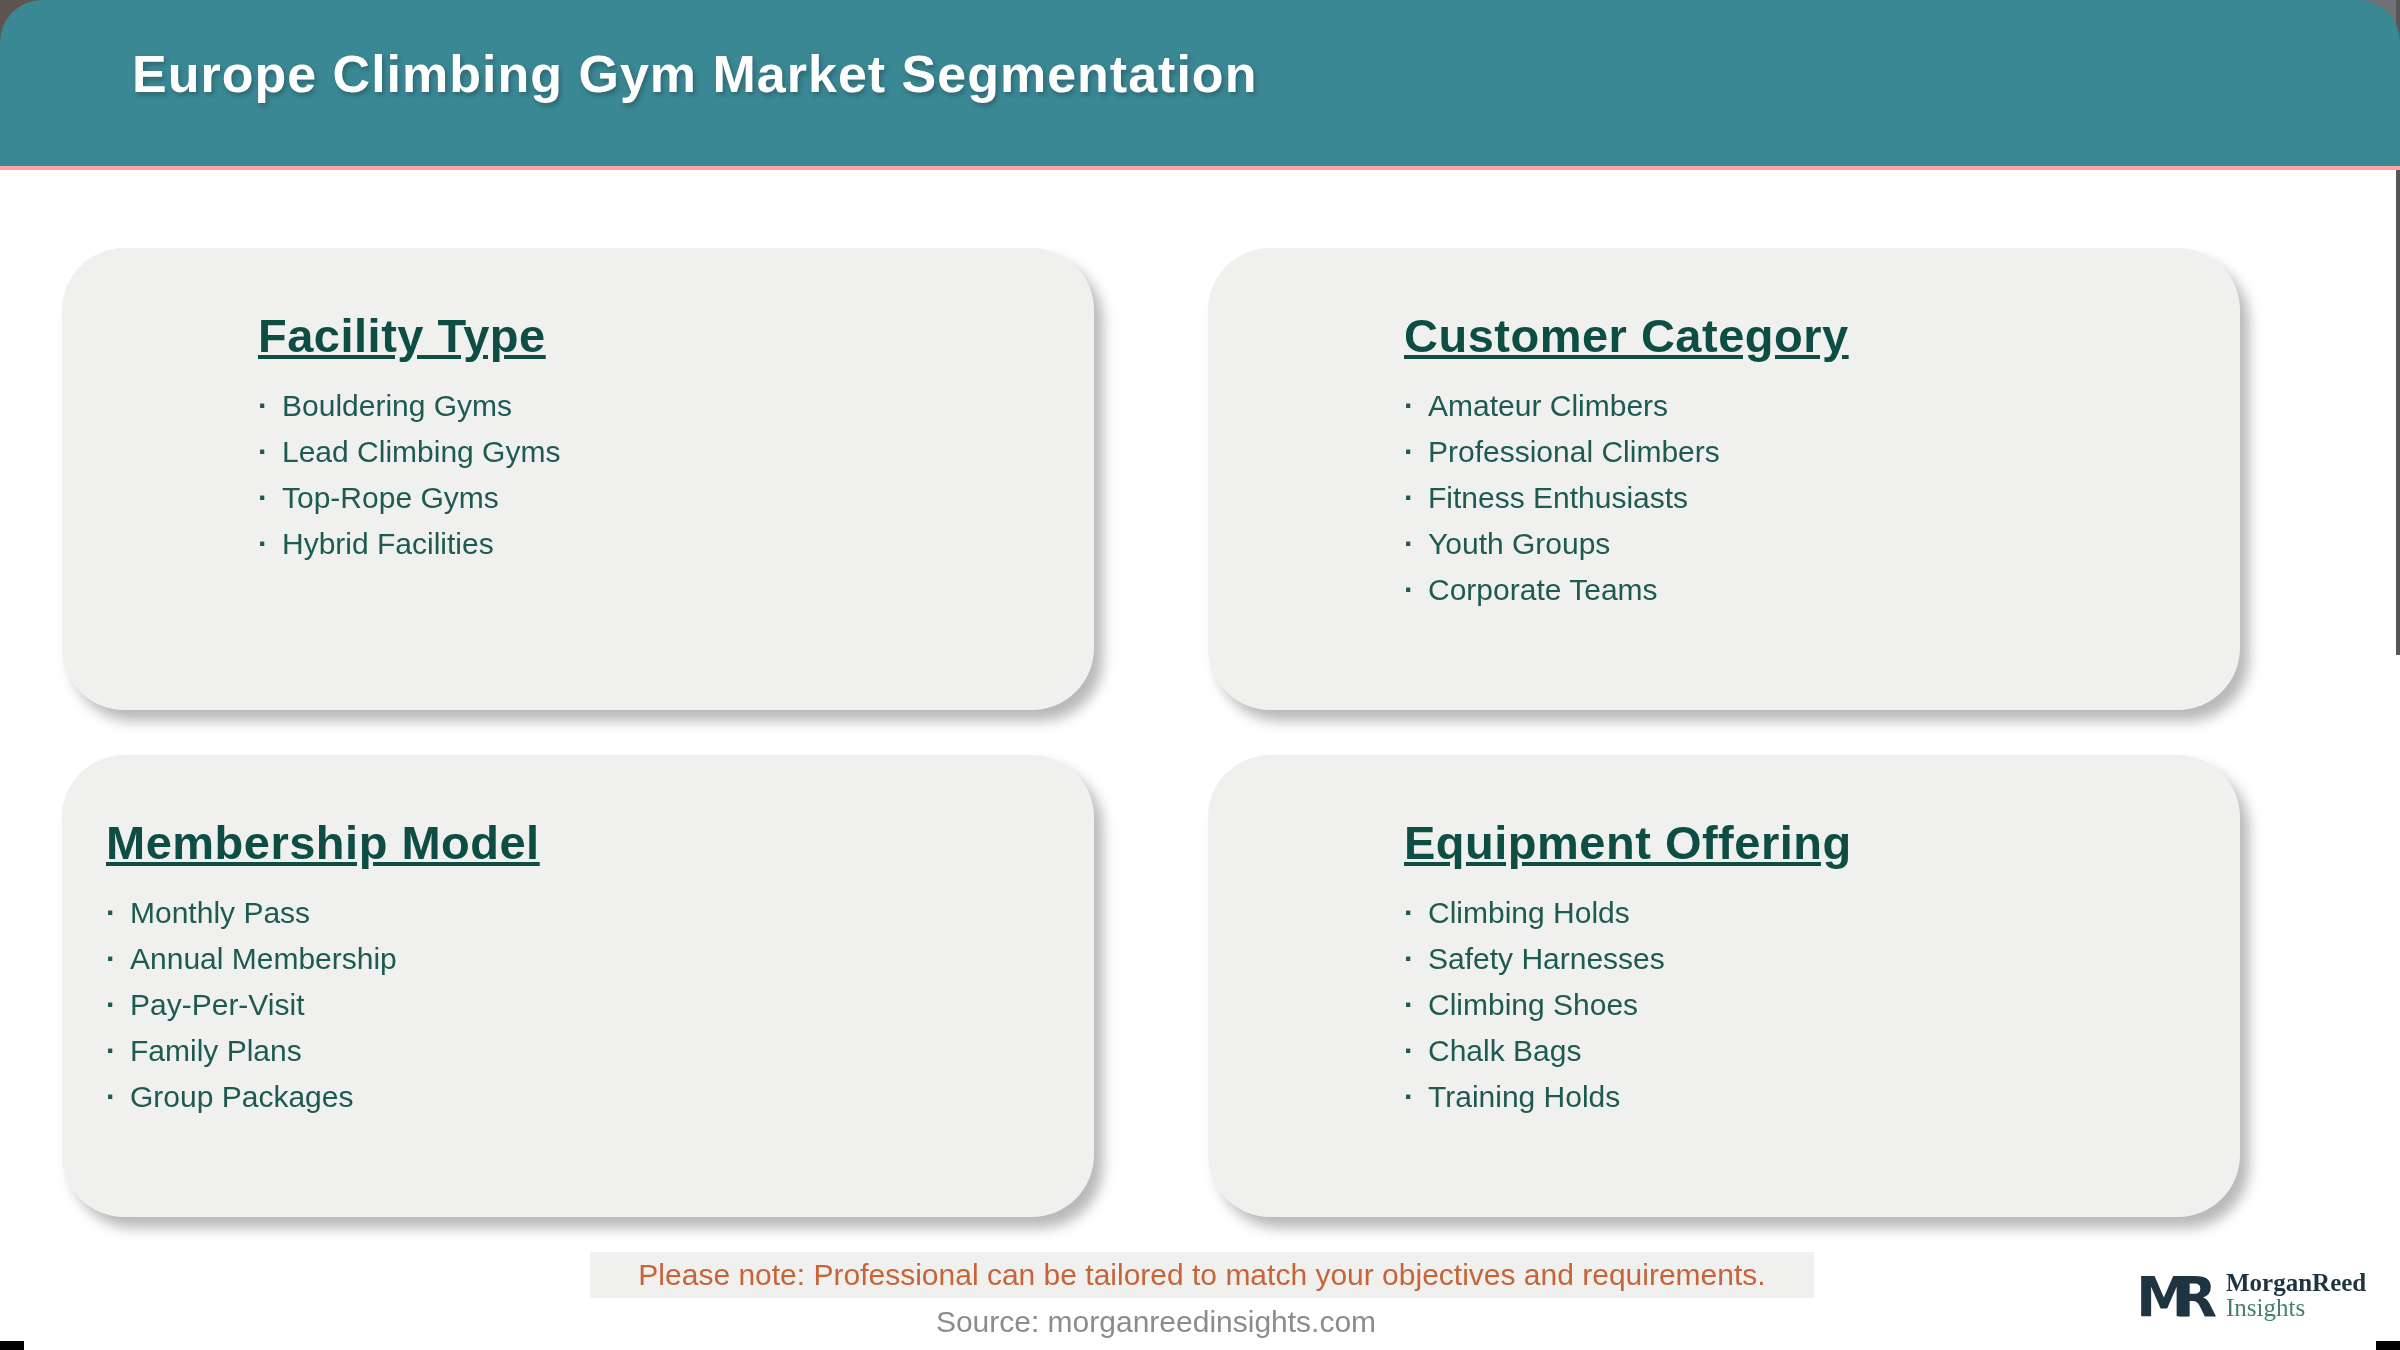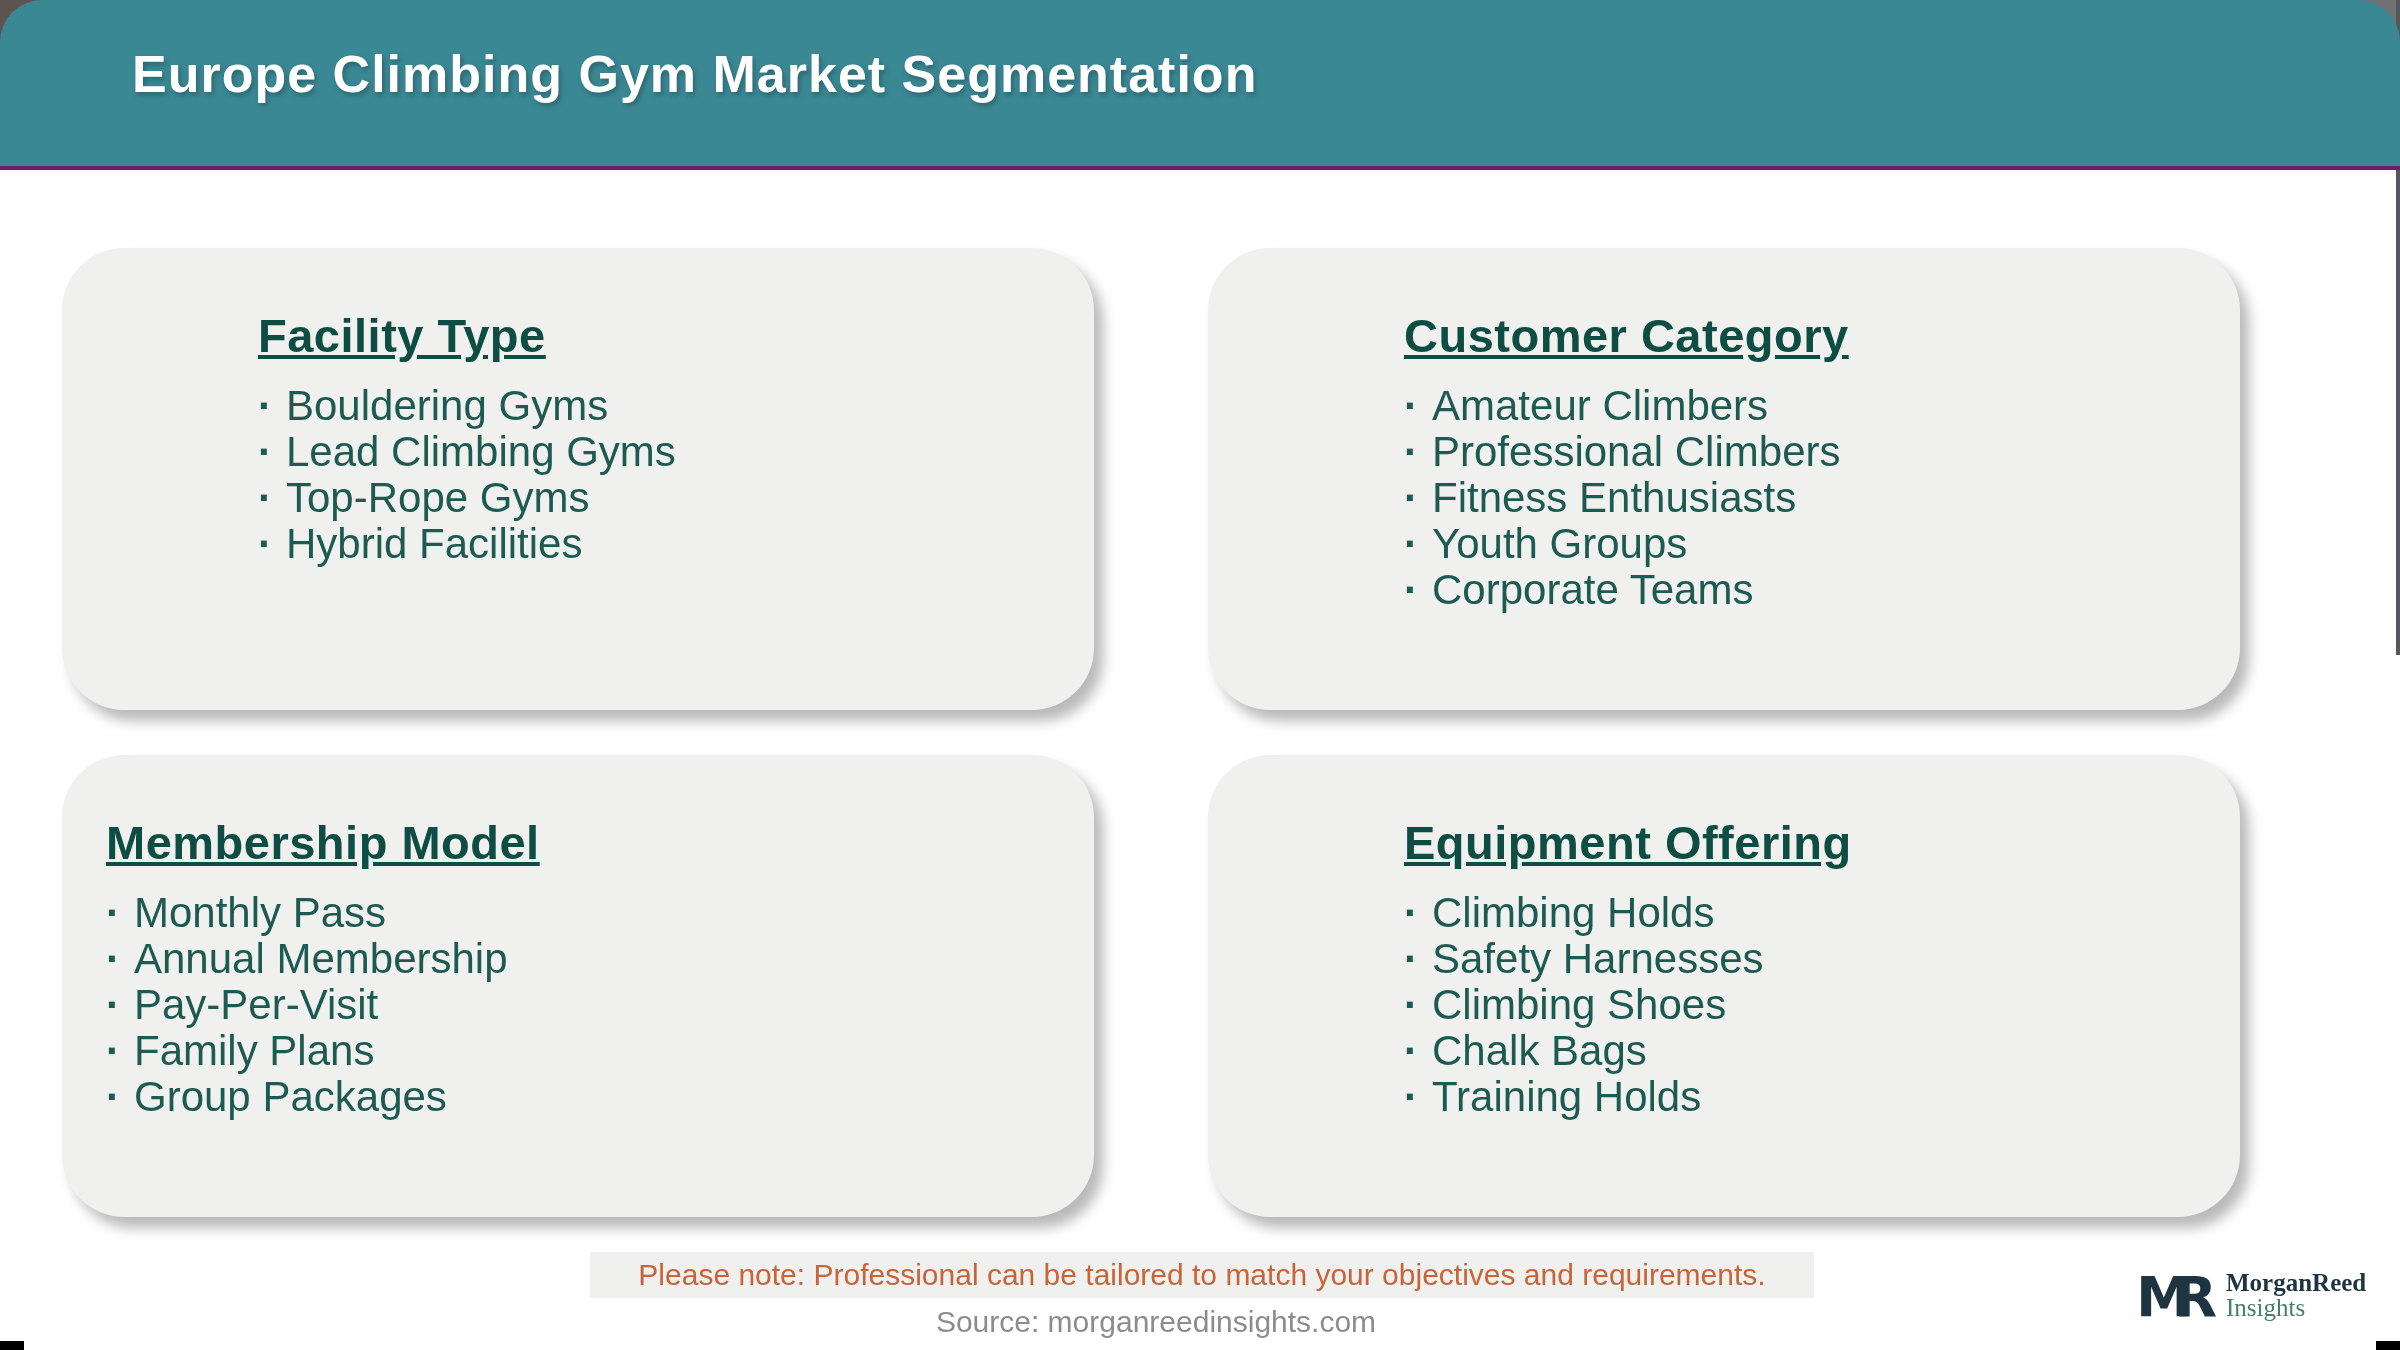--- a/index.html
+++ b/index.html
@@ -11,21 +11,21 @@
   .corner-bg-left{position:absolute;left:0;top:0;width:48px;height:48px;background:#5e544f;z-index:0;}
   .corner-bg-right{position:absolute;right:0;top:0;width:64px;height:64px;background:#707276;z-index:0;}
   .right-edge-strip{position:absolute;right:0;top:0;width:4px;height:655px;background:#56575b;z-index:0;}
   .bottom-mark{position:absolute;bottom:0;height:9px;width:24px;background:#000;z-index:5;}
   .bottom-mark.left{left:0;}
   .bottom-mark.right{right:0;}
 
   .header{
     position:absolute;left:0;top:0;width:2400px;height:170px;
     background:#3a8894;border-radius:42px 42px 0 0;
-    border-bottom:4px solid #701a75;box-sizing:border-box;z-index:1;
+    border-bottom:4px solid #fca5a5;box-sizing:border-box;z-index:1;
   }
   .header .title{
     position:absolute;left:132px;top:44px;
     color:#ffffff;font-size:52px;font-weight:800;letter-spacing:1px;
     text-shadow:2px 3px 5px rgba(0,0,0,0.25);
     white-space:nowrap;
   }
 
   .card{
     position:absolute;width:1032px;height:462px;background:#f0f0ee;
@@ -34,21 +34,21 @@
   }
   .card.tl{left:62px;top:248px;}
   .card.tr{left:1208px;top:248px;}
   .card.bl{left:62px;top:755px;padding-left:44px;}
   .card.br{left:1208px;top:755px;}
   .card h2{
     margin:0 0 20px 0;font-size:47px;font-weight:800;color:#0e4d44;letter-spacing:0.5px;text-decoration:underline;
   }
   .card ul{list-style:none;margin:0;padding:0;}
   .card li{
-    font-size:42px;line-height:46px;color:#1d5a52;font-weight:500;white-space:nowrap;
+    font-size:30px;line-height:46px;color:#1d5a52;font-weight:500;white-space:nowrap;
   }
   .card li::before{
     content:attr(data-bullet);margin-right:14px;font-weight:700;color:#1d5a52;
   }
 
   .note-banner{
     position:absolute;left:590px;top:1252px;width:1224px;height:46px;
     background:#f0f0ee;display:flex;align-items:center;justify-content:center;z-index:1;
   }
   .note-banner .note-text{

